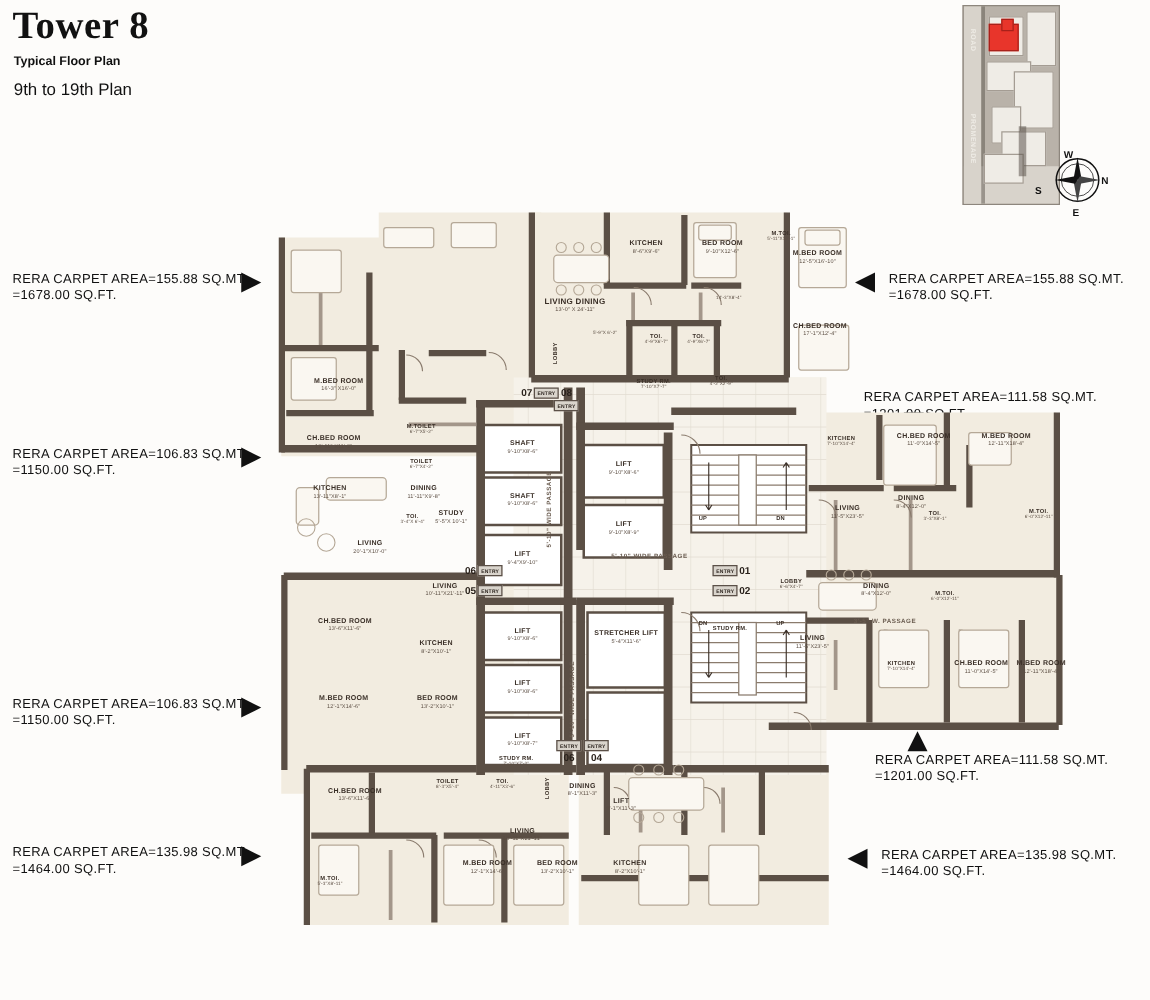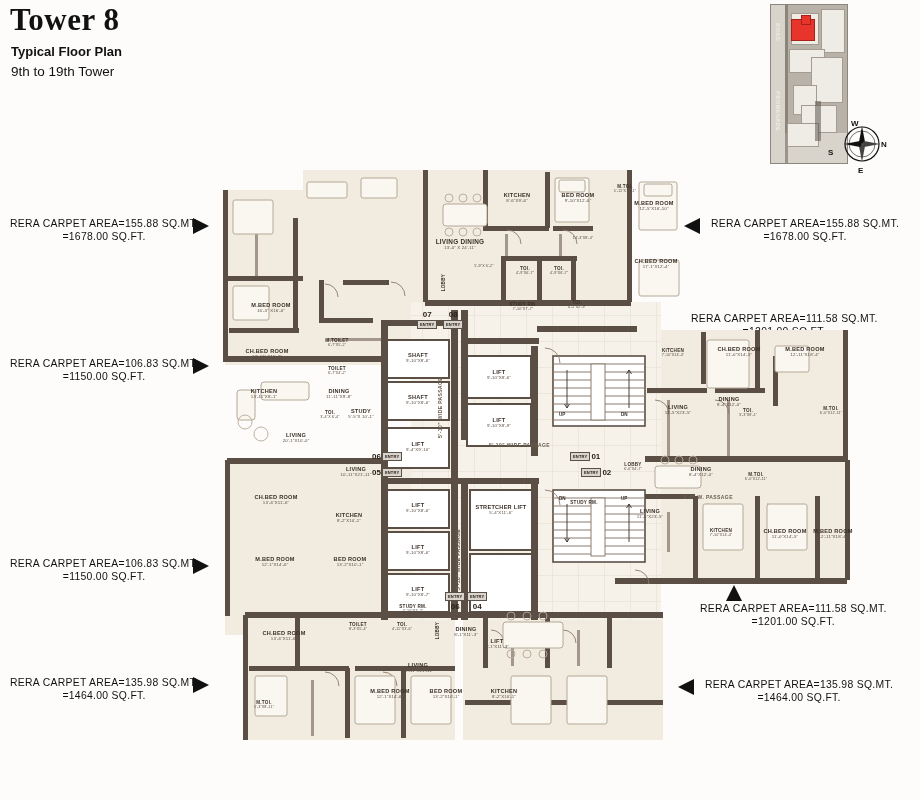--- a/index.html
+++ b/index.html
@@ -2,39 +2,39 @@
 <html><head>
 <meta charset="utf-8">
 <style>
   html,body{margin:0;padding:0;background:#fdfcfa;}
   body{width:920px;height:800px;position:relative;overflow:hidden;
        font-family:"Liberation Sans",sans-serif;color:#111;}
 
   
   #title{position:absolute;left:10px;top:2px;font-family:"Liberation Serif",serif;
          font-weight:700;font-size:31px;letter-spacing:.5px;color:#111;}
-  #subtitle{position:absolute;left:11px;top:44px;font-size:13px;font-weight:700;color:#111;}
+  #subtitle{position:absolute;left:11px;top:44px;font-size:10px;font-weight:700;color:#111;}
   #floors{position:absolute;left:11px;top:64px;font-size:13.5px;font-weight:400;color:#111;}
 
   
   #keyplan{position:absolute;left:770px;top:4px;width:76px;height:158px;
            background:#b9b2a9;border:1px solid #8d867d;overflow:hidden;}
   .kp-road{position:absolute;background:#d8d3cb;}
   .kp-blk{position:absolute;background:#efece6;border:1px solid #a49c93;}
   .kp-dark{position:absolute;background:#5c564e;}
   .kp-red{position:absolute;background:#e8352b;border:1px solid #a8201a;}
   .kp-txt{position:absolute;color:#efece6;font-size:5.5px;font-weight:700;
           letter-spacing:.5px;transform:rotate(90deg);transform-origin:left top;white-space:nowrap;}
   #compass{position:absolute;left:836px;top:118px;width:52px;height:52px;}
   .cmp-l{position:absolute;font-size:8px;font-weight:700;color:#111;}
 
   
   .rera{position:absolute;font-size:10.4px;letter-spacing:.3px;white-space:nowrap;
         line-height:12.5px;color:#111;}
-  .rera .l2{display:block;text-align:center;}
+  .rera .l2{display:block;text-align:left;}
   .arw{position:absolute;width:0;height:0;}
   .arw-r{border-top:8px solid transparent;border-bottom:8px solid transparent;border-left:16px solid #111;}
   .arw-l{border-top:8px solid transparent;border-bottom:8px solid transparent;border-right:16px solid #111;}
   .arw-d{border-left:8px solid transparent;border-right:8px solid transparent;border-top:16px solid #111;}
   .arw-u{border-left:8px solid transparent;border-right:8px solid transparent;border-bottom:16px solid #111;}
 
   
   #plan{position:absolute;left:215px;top:160px;width:645px;height:590px;}
   #plan svg{position:absolute;left:0;top:0;}
 
@@ -55,21 +55,21 @@
   .entry-tag{background:#d9d4cc;border:1px solid #5b5048;color:#2a221c;
              font-size:4px;font-weight:700;letter-spacing:.2px;padding:0 2px;line-height:7px;}
   .entry-num{font-size:8px;font-weight:700;color:#2a221c;font-family:"Liberation Sans",sans-serif;}
   .stair-dir{position:absolute;font-size:4.6px;font-weight:700;color:#3a2f27;}
 </style>
 </head>
 <body>
 
 <div id="title">Tower 8</div>
 <div id="subtitle">Typical Floor Plan</div>
-<div id="floors">9th to 19th Tower</div>
+<div id="floors">9th to 19th Plan</div>
 
 <div id="keyplan">
   <div class="kp-road" style="left:0;top:0;width:14px;height:158px;"></div>
   <div class="kp-road" style="left:0;top:128px;width:76px;height:30px;"></div>
   <div class="kp-dark" style="left:14px;top:0;width:3px;height:158px;opacity:.5;"></div>
   <div class="kp-blk" style="left:20px;top:8px;width:26px;height:30px;"></div>
   <div class="kp-blk" style="left:50px;top:4px;width:22px;height:42px;"></div>
   <div class="kp-blk" style="left:18px;top:44px;width:34px;height:22px;"></div>
   <div class="kp-blk" style="left:40px;top:52px;width:30px;height:44px;"></div>
   <div class="kp-blk" style="left:22px;top:80px;width:22px;height:28px;"></div>
@@ -403,21 +403,21 @@
 
 <div class="passage" style="left:274px;top:282px;">5'-10" WIDE PASSAGE</div>
 <div class="passage vert" style="left:222px;top:278px;">5'-10" WIDE PASSAGE</div>
 <div class="passage vert" style="left:240px;top:430px;">5'-10" WIDE PASSAGE</div>
 
 <div class="stair-dir" style="left:344px;top:252px;">UP</div>
 <div class="stair-dir" style="left:406px;top:252px;">DN</div>
 <div class="stair-dir" style="left:344px;top:336px;">DN</div>
 <div class="stair-dir" style="left:406px;top:336px;">UP</div>
 
-<div class="entry" style="left:202px;top:150px;flex-direction:column;">
+<div class="entry" style="left:202px;top:150px;flex-direction:row;">
   <span class="entry-num">07</span>
   <span class="entry-tag">ENTRY</span>
 </div>
 <div class="entry" style="left:228px;top:150px;flex-direction:column;">
   <span class="entry-num">08</span>
   <span class="entry-tag">ENTRY</span>
 </div>
 <div class="entry" style="left:157px;top:292px;align-items:flex-end;">
   <span class="entry-num">06</span>
   <span class="entry-tag">ENTRY</span>
@@ -431,21 +431,21 @@
   <span class="entry-tag">ENTRY</span>
 </div>
 <div class="entry" style="left:230px;top:432px;flex-direction:column-reverse;">
   <span class="entry-num">06</span>
   <span class="entry-tag">ENTRY</span>
 </div>
 <div class="entry" style="left:355px;top:292px;">
   <span class="entry-tag">ENTRY</span>
   <span class="entry-num">01</span>
 </div>
-<div class="entry" style="left:366px;top:308px;">
+<div class="entry" style="left:355px;top:308px;">
   <span class="entry-tag">ENTRY</span>
   <span class="entry-num">02</span>
 </div>
 
 <div class="lbl sm" style="left:396px;top:302px;width:44px;">
   <span class="n">LOBBY</span>
   <span class="d">6'-6"X4'-7"</span>
 </div>
 <div class="lbl sm vert" style="left:212px;top:120px;width:34px;">
   <span class="n">LOBBY</span>

